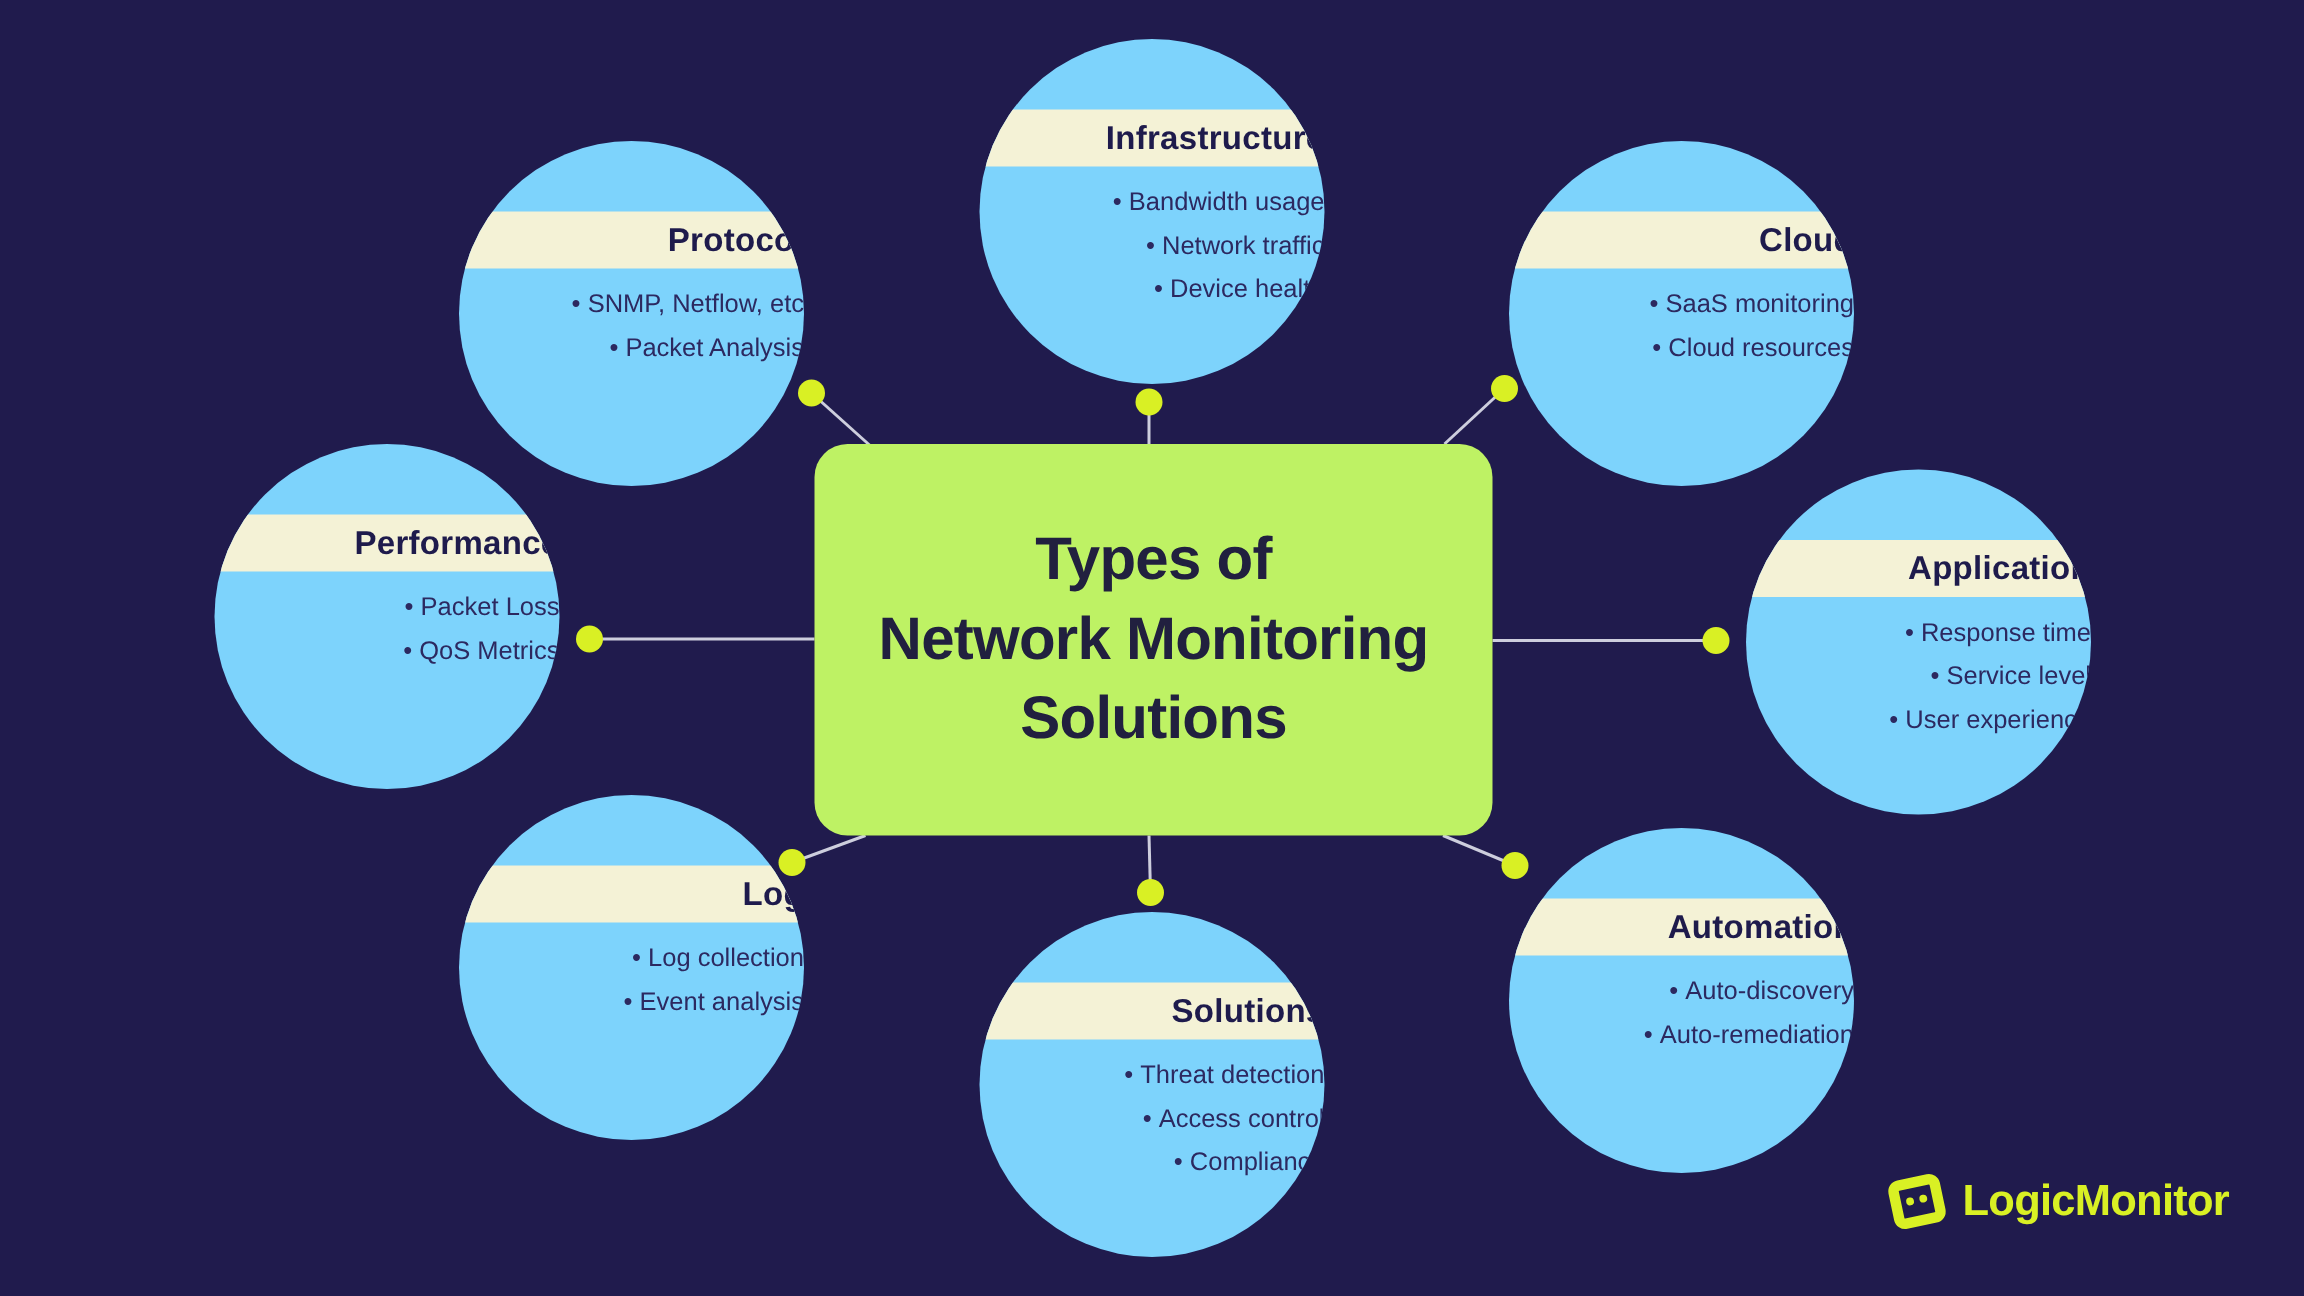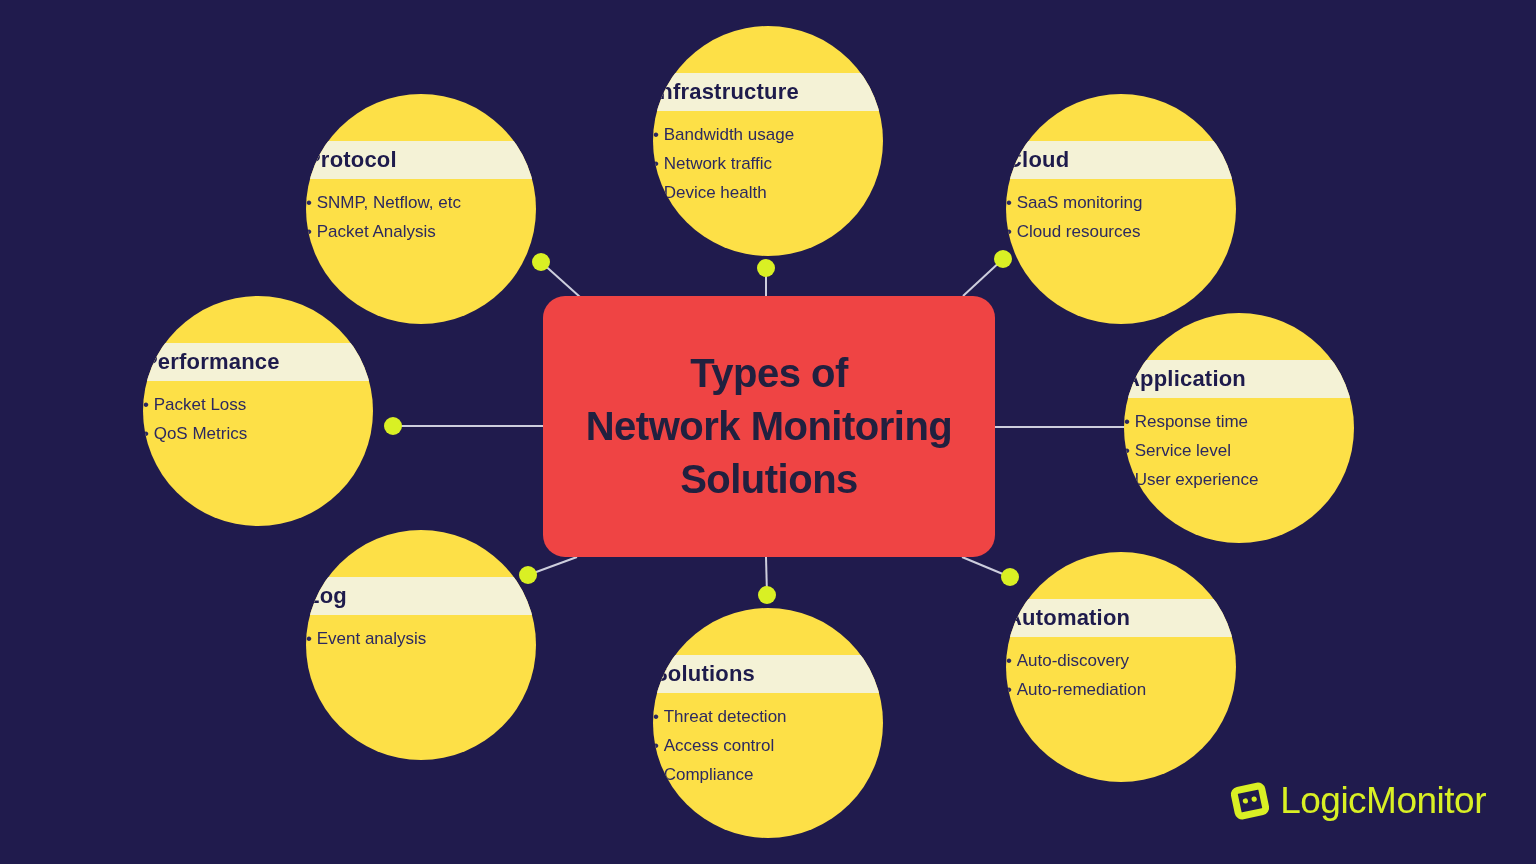--- a/index.html
+++ b/index.html
@@ -18,23 +18,23 @@
     left: 0; top: 0;
     width: 1536px; height: 864px;
   }
 
   
   .node {
     position: absolute;
     width: 230px;
     height: 230px;
     border-radius: 50%;
-    background: #fde047;
+    background: #7dd3fc;
     overflow: hidden;
-    text-align: left;
+    text-align: right;
   }
   .node .band {
     position: absolute;
     left: 0; top: 47px;
     width: 100%; height: 38px;
     background: #f4f2d6;
   }
   .node h2 {
     position: relative;
     margin: 47px 0 0 0;
@@ -53,31 +53,31 @@
     font-size: 17px;
     line-height: 29px;
     color: #2c2960;
   }
   .node li::before { content: "\2022\00a0"; }
 
   .n-protocol       { left: 306px;  top: 94px;  }
   .n-infrastructure { left: 653px;  top: 26px;  }
   .n-cloud          { left: 1006px; top: 94px;  }
   .n-performance    { left: 143px;  top: 296px; }
-  .n-application    { left: 1124px; top: 313px; }
+  .n-application    { left: 1164px; top: 313px; }
   .n-log            { left: 306px;  top: 530px; }
   .n-security       { left: 653px;  top: 608px; }
   .n-automation     { left: 1006px; top: 552px; }
 
   
   .center-card {
     position: absolute;
     left: 543px; top: 296px;
     width: 452px; height: 261px;
-    background: #ef4444;
+    background: #bef264;
     border-radius: 22px;
     display: flex;
     align-items: center;
     justify-content: center;
     text-align: center;
   }
   .center-card h1 {
     margin: 0;
     font-size: 40px;
     line-height: 53px;
@@ -89,22 +89,22 @@
 
   
   .brand {
     position: absolute;
     right: 50px; bottom: 42px;
     display: flex;
     align-items: center;
     gap: 9px;
   }
   .brand .wordmark {
-    font-size: 37px;
-    font-weight: normal;
+    font-size: 29px;
+    font-weight: bold;
     color: #d9f024;
     letter-spacing: -0.5px;
   }
 </style>
 </head>
 <body>
 
 <div class="canvas">
 
   <svg class="connectors" viewBox="0 0 1536 864" xmlns="http://www.w3.org/2000/svg">
@@ -174,20 +174,21 @@
       <li>Response time</li>
       <li>Service level</li>
       <li>User experience</li>
     </ul>
   </section>
 
   <section class="node n-log">
     <div class="band"></div>
     <h2>Log</h2>
     <ul>
+      <li>Log collection</li>
       <li>Event analysis</li>
     </ul>
   </section>
 
   <section class="node n-security">
     <div class="band"></div>
     <h2>Solutions</h2>
     <ul>
       <li>Threat detection</li>
       <li>Access control</li>

